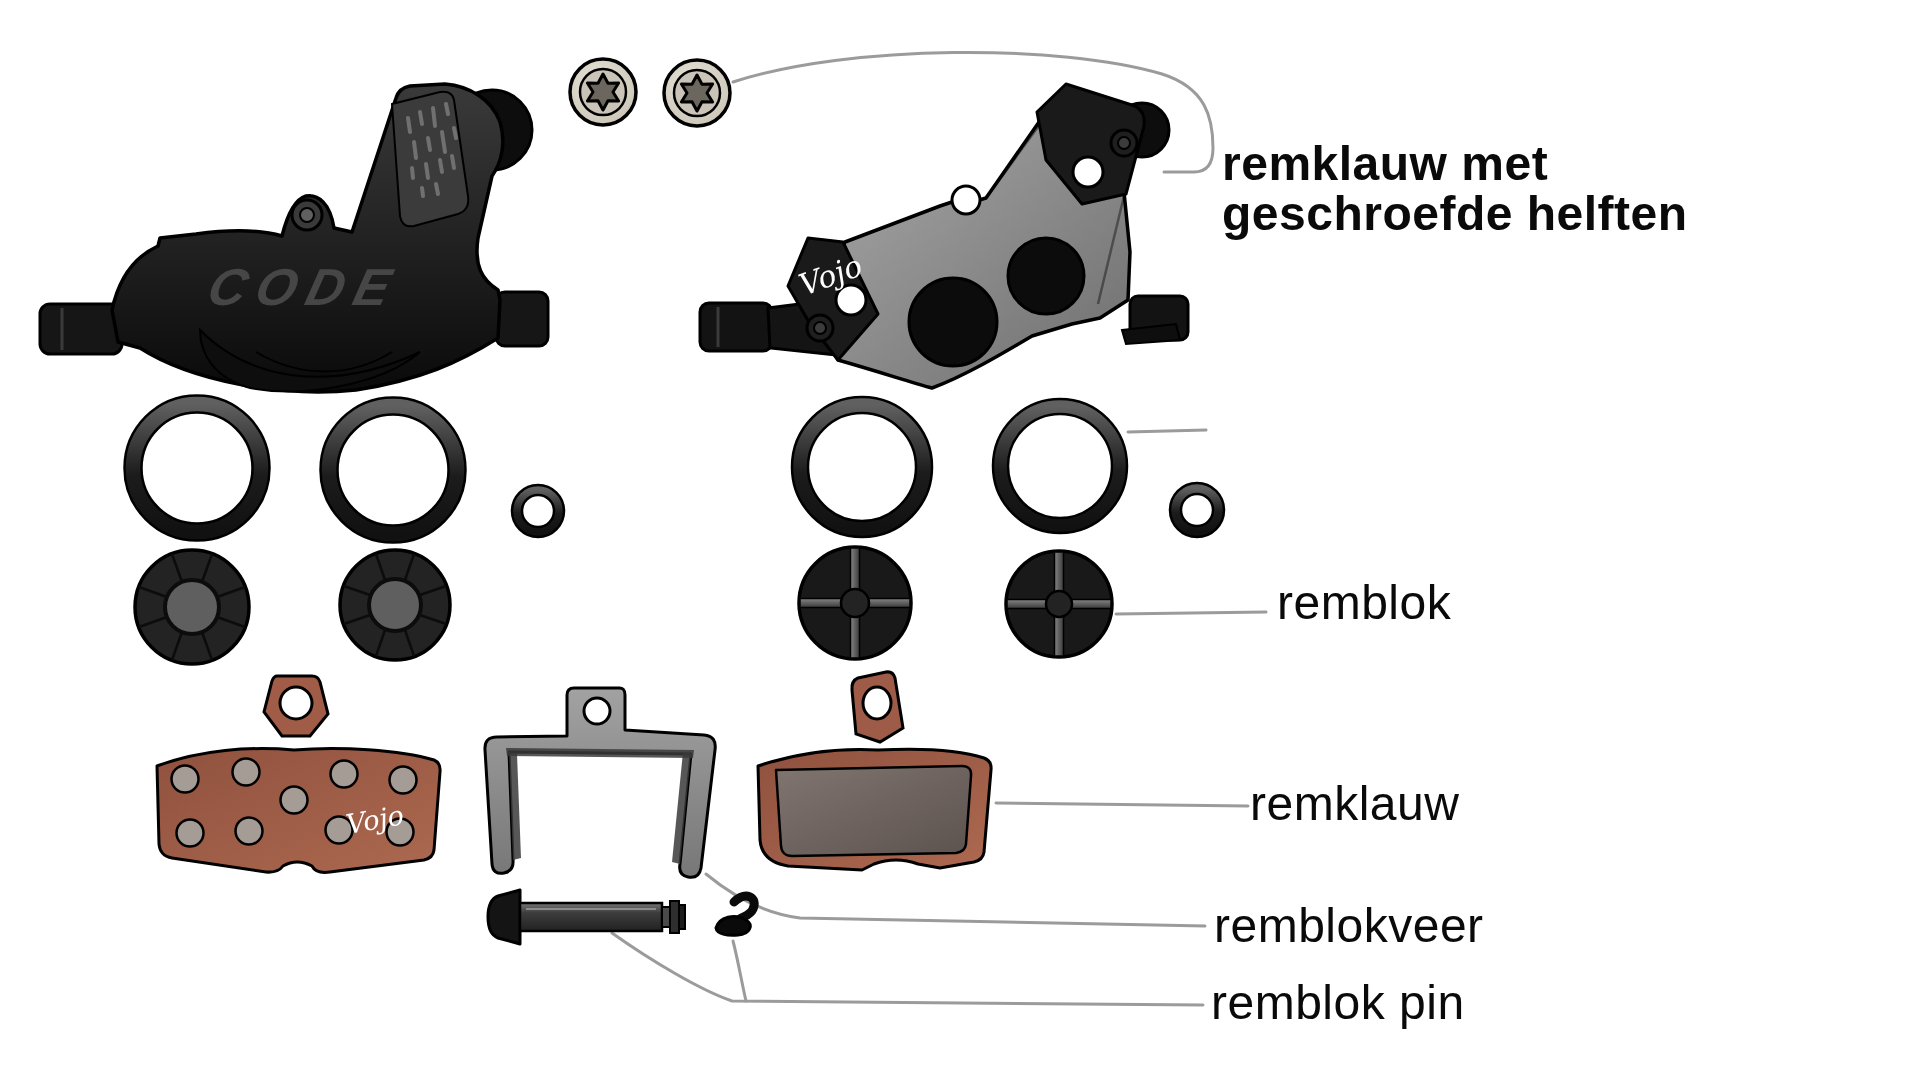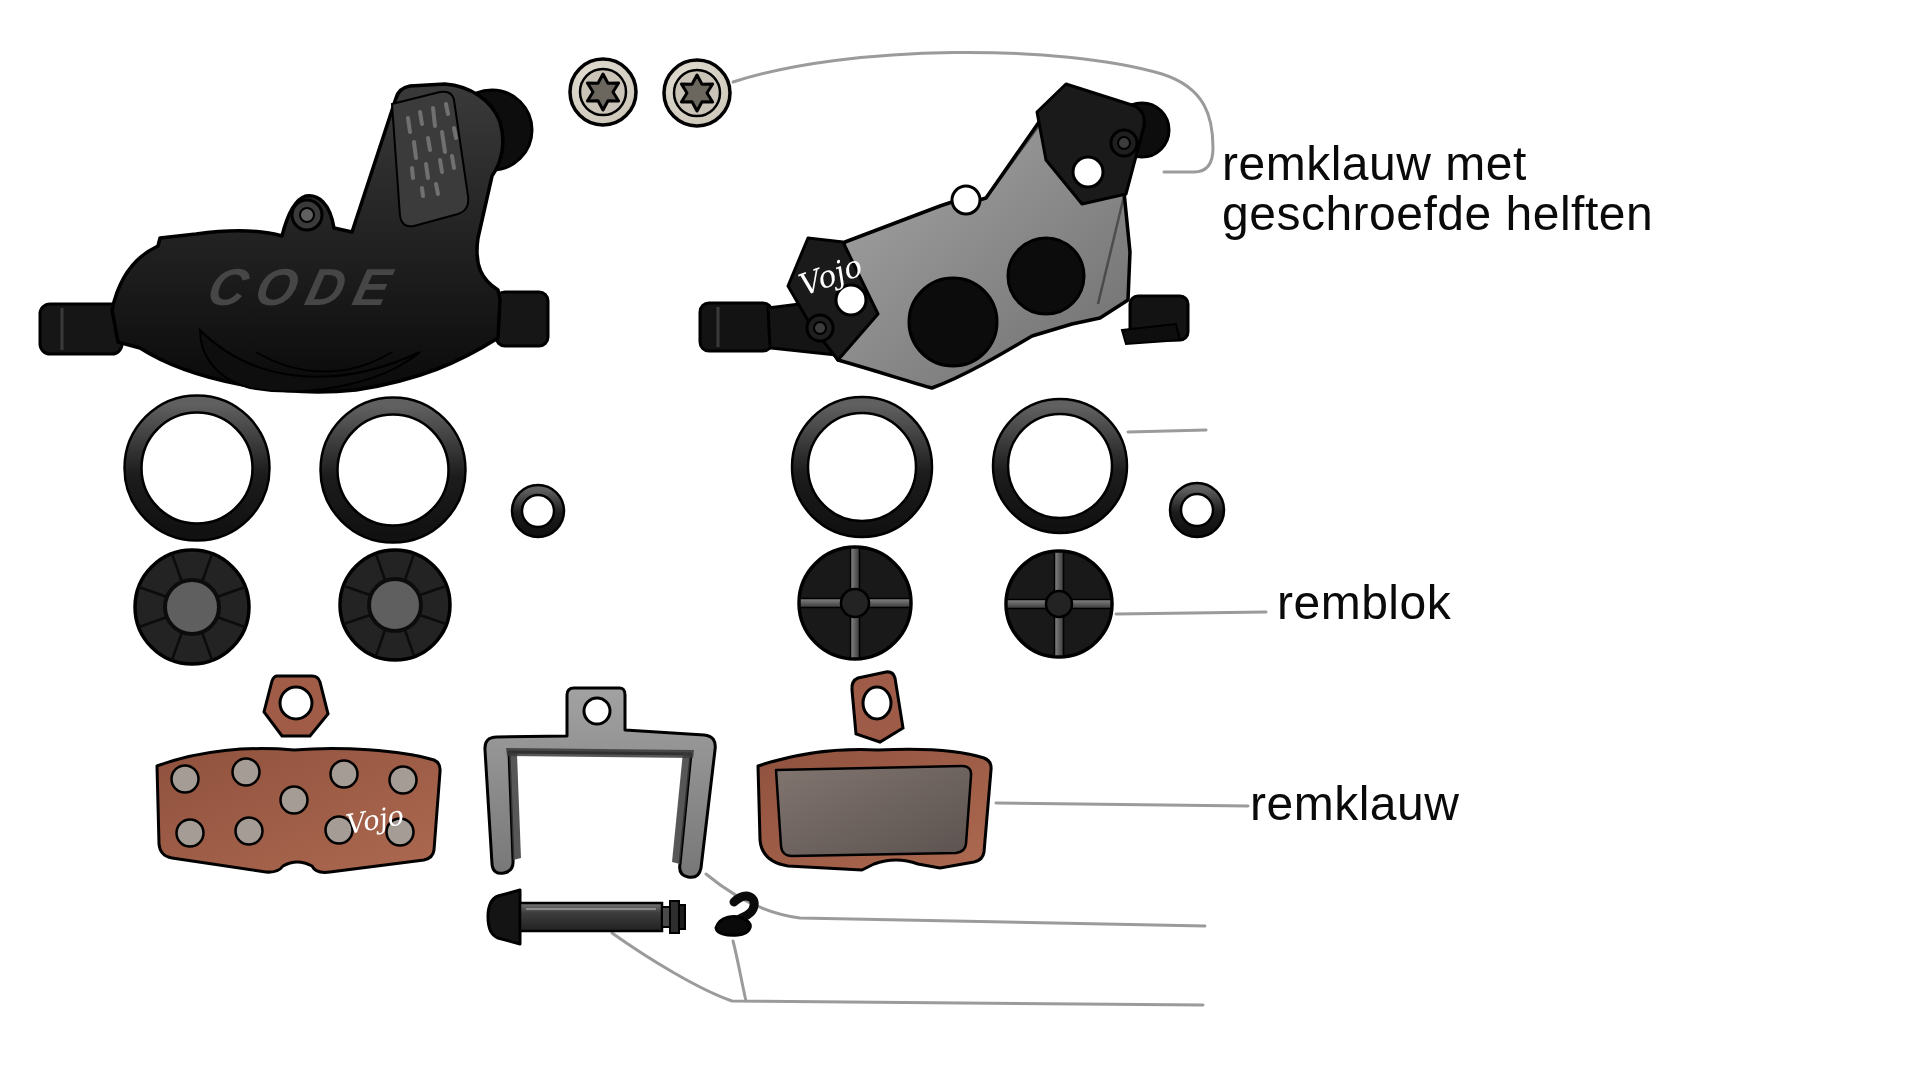--- a/index.html
+++ b/index.html
@@ -274,19 +274,21 @@
     <rect x="670" y="901" width="9" height="32" fill="#2e2e2e" stroke="#000" stroke-width="2"></rect>
     <rect x="679" y="905" width="6" height="24" fill="#1c1c1c" stroke="#000" stroke-width="2"></rect>
   </g>
 
   <g>
     <path d="M 734 902 C 746 891 758 897 753 909 C 749 918 738 916 738 923" fill="none" stroke="#0a0a0a" stroke-width="9" stroke-linecap="round"></path>
     <path d="M 716 928 C 719 917 735 913 746 920 C 754 925 750 934 738 935 C 727 936 717 934 716 928 Z" fill="#0a0a0a" stroke="#000" stroke-width="3" stroke-linejoin="round"></path>
   </g>
 </svg>
 
-  <div class="lbl" style="left:1222px;top:139px;">
+  <div class="lbl" style="left:1222px;top:139px;font-weight:bold;">
     <div>remklauw met</div>
     <div>geschroefde helften</div>
   </div>
   <div class="lbl" style="left:1277px;top:578px;">remblok</div>
   <div class="lbl" style="left:1250px;top:779px;">remklauw</div>
+  <div class="lbl" style="left:1214px;top:901px;">remblokveer</div>
+  <div class="lbl" style="left:1211px;top:978px;">remblok pin</div>
 </div>
 
 </body></html>

